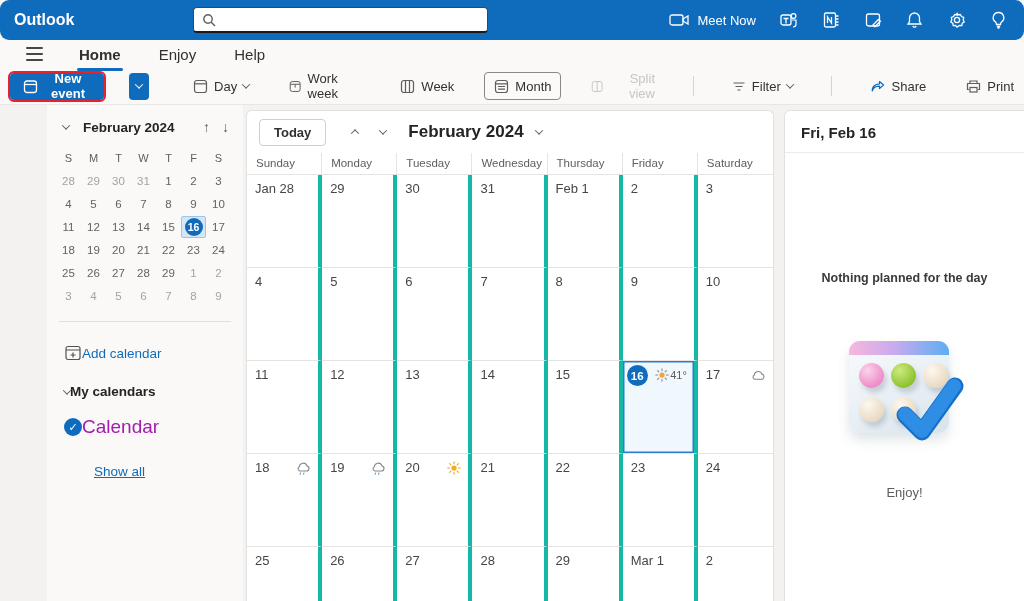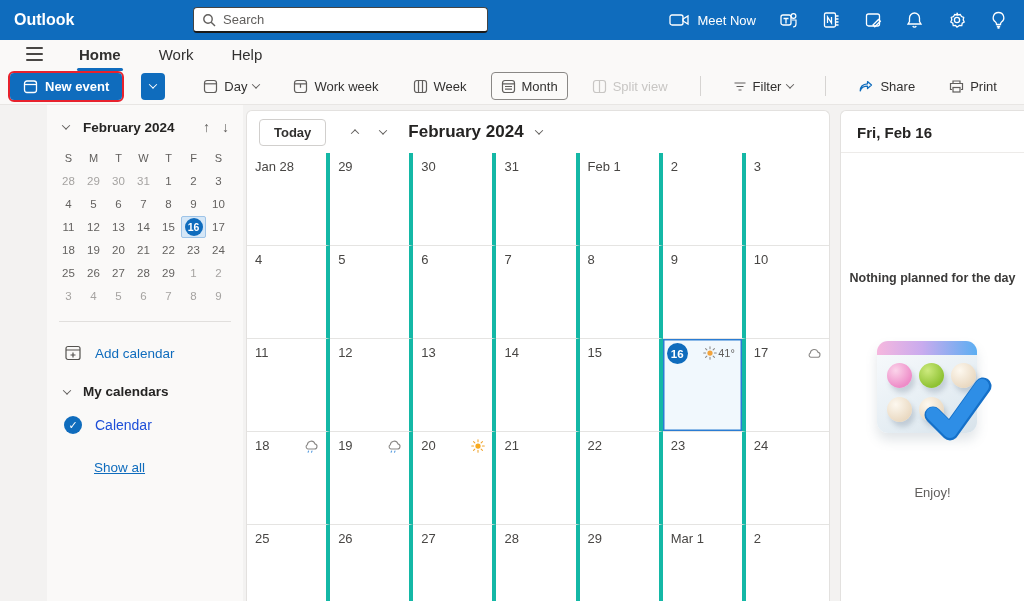--- a/index.html
+++ b/index.html
@@ -1,20 +1,20 @@
 <!DOCTYPE html>
 <html><head>
 <meta charset="utf-8">
 <style>
   * { margin:0; padding:0; box-sizing:border-box; }
   html,body { width:1024px; height:601px; overflow:hidden; background:#faf9f8;
     font-family:"Liberation Sans", sans-serif; font-size:13px; color:#323130; }
 
   
-  .topbar { position:relative; height:40px; background:#0f6cbd; display:flex; align-items:center; }
+  .topbar { position:relative; height:40px; background:#0f6cbd; display:flex; align-items:center;border-radius:9px; }
   .app-logo { color:#fff; font-size:16px; font-weight:700; padding-left:14px; width:185px; }
   .searchbox { position:absolute; left:193px; top:7px; width:295px; height:26px; background:#fff;
     border:1px solid #444; border-bottom:2px solid #1b1a19; border-radius:4px;
     display:flex; align-items:center; padding-left:8px; gap:7px; }
   .searchbox input { border:none; outline:none; flex:1; font-size:13px; color:#323130;
     font-family:"Liberation Sans",sans-serif; background:transparent; }
   .searchbox input::placeholder { color:#605e5c; }
   .topbar-right { margin-left:auto; display:flex; align-items:center; gap:23px; padding-right:16px; color:#fff; }
   .meetnow { display:flex; align-items:center; gap:8px; font-size:13px; color:#fff; cursor:pointer; }
   .ticon { width:19px; height:19px; display:flex; align-items:center; justify-content:center; cursor:pointer; }
@@ -23,33 +23,33 @@
   
   .menubar { height:28px; background:#faf9f8; display:flex; align-items:center; gap:34px; padding-left:26px; }
   .hamburger { width:17px; display:flex; flex-direction:column; gap:4px; cursor:pointer; }
   .hamburger span { height:1.7px; background:#484644; border-radius:1px; }
   .menu-item { font-size:15px; color:#323130; position:relative; cursor:pointer; padding:2px 2px; }
   .menu-item.active { font-weight:700; }
   .menu-item.active::after { content:""; position:absolute; left:0; right:0; bottom:-6px; height:3px;
     border-radius:2px; background:#0f6cbd; }
 
   
-  .toolbar { height:37px; background:#faf9f8; display:flex; align-items:center; padding-left:8px; gap:14px;
+  .toolbar { height:37px; background:#faf9f8; display:flex; align-items:center; padding-left:8px; gap:20px;
     border-bottom:1px solid #e8e6e4; }
   .annotate { border:2px solid #e8222d; border-radius:6px; display:flex; margin-right:3px; }
   .btn-primary { background:#0f6cbd; color:#fff; border:none; border-radius:4px; height:27px;
     display:flex; align-items:center; gap:7px; padding:0 13px; font-size:13px; font-weight:600; cursor:pointer;
     font-family:"Liberation Sans",sans-serif; }
   .btn-split { background:#0f6cbd; color:#fff; border:none; border-radius:4px; height:27px; width:24px;
     display:flex; align-items:center; justify-content:center; cursor:pointer; margin-right:14px; }
   .tb-btn { display:flex; align-items:center; gap:6px; height:28px; padding:0 9px; border-radius:4px;
     color:#323130; font-size:13px; cursor:pointer; background:transparent; border:1px solid transparent; }
   .tb-btn svg { stroke:#605e5c; fill:none; stroke-width:1.2; }
   .tb-btn.selected { border:1px solid #8a8886; background:#fbfaf9; }
-  .tb-btn.disabled { color:#c8c6c4; cursor:default; }
+  .tb-btn.disabled { color:#c8c6c4; cursor:default;text-align:right; }
   .tb-btn.disabled svg { stroke:#c8c6c4; }
   .tb-sep { width:1px; height:20px; background:#d6d4d2; margin:0 8px; }
   .chev { display:inline-block; width:6px; height:6px; border-left:1.5px solid currentColor;
     border-bottom:1.5px solid currentColor; transform:rotate(-45deg) translate(1px,-1px); }
   .chev.up { transform:rotate(135deg) translate(1px,-1px); }
   .chev.gray { color:#605e5c; }
 
   
   .content { display:flex; height:496px; background:#f3f2f1;padding-left:47px; }
 
@@ -61,21 +61,21 @@
   .mc-arrows span { cursor:pointer; }
   .mini-grid { display:grid; grid-template-columns:repeat(7,25px); margin:8px 0 0 9px; row-gap:1px; }
   .mc-cell { height:22px; display:flex; align-items:center; justify-content:center; font-size:11.5px;
     color:#646260; cursor:pointer; }
   .mc-head { color:#605e5c; font-size:11px; cursor:default; }
   .mc-cell.muted { color:#a5a3a1; }
   .mc-cell.sel { background:#d5e7f7; border:1px solid #9ec4e8; border-radius:2px; }
   .mc-sel { width:18px; height:18px; border-radius:50%; background:#0f6cbd; color:#fff; font-weight:700;
     font-size:10.5px; display:flex; align-items:center; justify-content:center; }
   .sb-sep { border-top:1px solid #e1dfdd; margin:14px 12px 0 12px; }
-  .sb-row { display:flex; align-items:center; gap:13px; padding-left:17px; margin-top:22px; cursor:pointer; }
+  .sb-row { display:flex; align-items:center; padding-left:17px; margin-top:22px; cursor:pointer; }
   .sb-row svg { stroke:#54524f; fill:none; stroke-width:1.2; }
   .sb-link { color:#0f6cbd; font-size:13.5px; }
   .sb-label { color:#252423; font-size:13.5px; font-weight:600; }
   .cal-check { width:18px; height:18px; border-radius:50%; background:#0f6cbd; color:#fff; font-size:11px;
     display:flex; align-items:center; justify-content:center; }
   .showall { margin:26px 0 0 47px;text-decoration:underline; }
 
   
   .main-card { flex:1; background:#fff; border:1px solid #e3e1df; border-bottom:none;
     border-radius:6px 6px 0 0; margin:5px 10px 0 3px; display:flex; flex-direction:column; overflow:hidden; }
@@ -92,21 +92,21 @@
   .mg-cell { position:relative; border-right:4px solid #14b8a6; border-bottom:1px solid #e5e4e2;
     padding:6px 8px; font-size:13px; color:#484644; cursor:pointer; background:#fff; }
   .mg-cell:nth-child(7n) { border-right:none; }
   .mg-cell.sel { background:#f1f8fd; box-shadow:inset 0 0 0 1.5px #2b7cd3; }
   .mg-datechip { width:21px; height:21px; border-radius:50%; background:#0f6cbd; color:#fff; font-weight:700;
     font-size:11.5px; display:flex; align-items:center; justify-content:center; margin:-2px 0 0 -4px; }
   .mg-weather { position:absolute; top:7px; right:7px; display:flex; align-items:center; gap:1px;
     font-size:11px; color:#605e5c; }
 
   
-  .agenda { width:184px; background:#fff; border:1px solid #e3e1df; border-right:none; border-bottom:none;
+  .agenda { width:240px; background:#fff; border:1px solid #e3e1df; border-right:none; border-bottom:none;
     border-radius:6px 0 0 0; margin-top:5px; flex-shrink:0; display:flex; flex-direction:column; }
   .agenda-header { font-size:15px; font-weight:600; color:#252423; padding:13px 16px 11px 16px;
     border-bottom:1px solid #edebe9; }
   .agenda-empty { display:flex; flex-direction:column; align-items:center; margin-top:118px;gap:26px; }
   .empty-msg { font-size:12.5px; font-weight:700; color:#3b3a39; }
   .illu { position:relative; width:112px; height:96px; margin-top:30px; }
   .cal-body { position:absolute; left:0; top:0; width:100px; height:92px; border-radius:11px;
     background:linear-gradient(150deg,#f9fbfd 0%,#e3ecf2 70%,#d7e2ea 100%);
     box-shadow:0 7px 12px rgba(90,110,130,.18); }
   .cal-band { position:absolute; left:0; top:0; width:100px; height:14px; border-radius:11px 11px 0 0;
@@ -126,21 +126,20 @@
 
 <div class="topbar">
   <div class="app-logo">Outlook</div>
   <div class="searchbox">
     <span style="display:flex">
       <svg width="14" height="14" viewBox="0 0 14 14" fill="none" stroke="#605e5c" stroke-width="1.4">
         <circle cx="6" cy="6" r="4.2"></circle>
           <line x1="9.2" y1="9.2" x2="13" y2="13"></line>
         </svg>
     </span>
-    <input placeholder="Search" style="">
   </div>
   <div class="topbar-right">
     <div class="meetnow">
       <span style="display:flex">
         <svg width="20" height="14" viewBox="0 0 20 14" fill="none" stroke="#fff" stroke-width="1.3">
           <rect x="1" y="2" width="13" height="10" rx="2"></rect>
             <path d="M14 6l5-3v8l-5-3z"></path>
           </svg>
       </span>
       <span>Meet Now</span>
@@ -187,21 +186,21 @@
   </div>
 </div>
 
 <div class="menubar">
   <div class="hamburger">
       <span></span>
       <span></span>
       <span></span>
     </div>
   <div class="menu-item active">Home</div>
-  <div class="menu-item">Work</div>
+  <div class="menu-item">Enjoy</div>
   <div class="menu-item">Help</div>
 </div>
 
 <div class="toolbar">
   <div class="annotate">
     <button class="btn-primary">
       <span style="display:flex">
         <svg width="15" height="15" viewBox="0 0 15 15" fill="none" stroke="#fff" stroke-width="1.3">
           <rect x="1.5" y="2" width="12" height="11.5" rx="2.5"></rect>
             <path d="M1.5 5.5h12"></path>
@@ -355,38 +354,47 @@
       <span class="sb-link">Add calendar</span>
     </div>
 
     <div class="sb-row">
       <span class="chev gray"></span>
       <span class="sb-label">My calendars</span>
     </div>
 
     <div class="sb-row" style="margin-top:17px">
       <span class="cal-check">✓</span>
-      <span style="font-size:14px;color:#1d4ed8">Calendar</span>
+      <span style="font-size:19px;color:#a21caf">Calendar</span>
     </div>
 
     <div class="sb-link showall">Show all</div>
   </div>
 
   <div class="main-card">
     <div class="cal-header">
       <button class="today-btn">Today</button>
       <span class="nav-chevs">
         <span class="chev up"></span>
         <span class="chev"></span>
       </span>
       <span class="cal-title">
         <span>February 2024</span>
         <span class="chev gray"></span>
       </span>
     </div>
+    <div class="mg-heads">
+        <div class="mg-head">Sunday</div>
+        <div class="mg-head">Monday</div>
+        <div class="mg-head">Tuesday</div>
+        <div class="mg-head">Wednesday</div>
+        <div class="mg-head">Thursday</div>
+        <div class="mg-head">Friday</div>
+        <div class="mg-head">Saturday</div>
+      </div>
     <div class="month-grid">
         <div class="mg-cell"><span>Jan 28</span></div>
         <div class="mg-cell"><span>29</span></div>
         <div class="mg-cell"><span>30</span></div>
         <div class="mg-cell"><span>31</span></div>
         <div class="mg-cell"><span>Feb 1</span></div>
         <div class="mg-cell"><span>2</span></div>
         <div class="mg-cell"><span>3</span></div>
         <div class="mg-cell"><span>4</span></div>
         <div class="mg-cell"><span>5</span></div>

